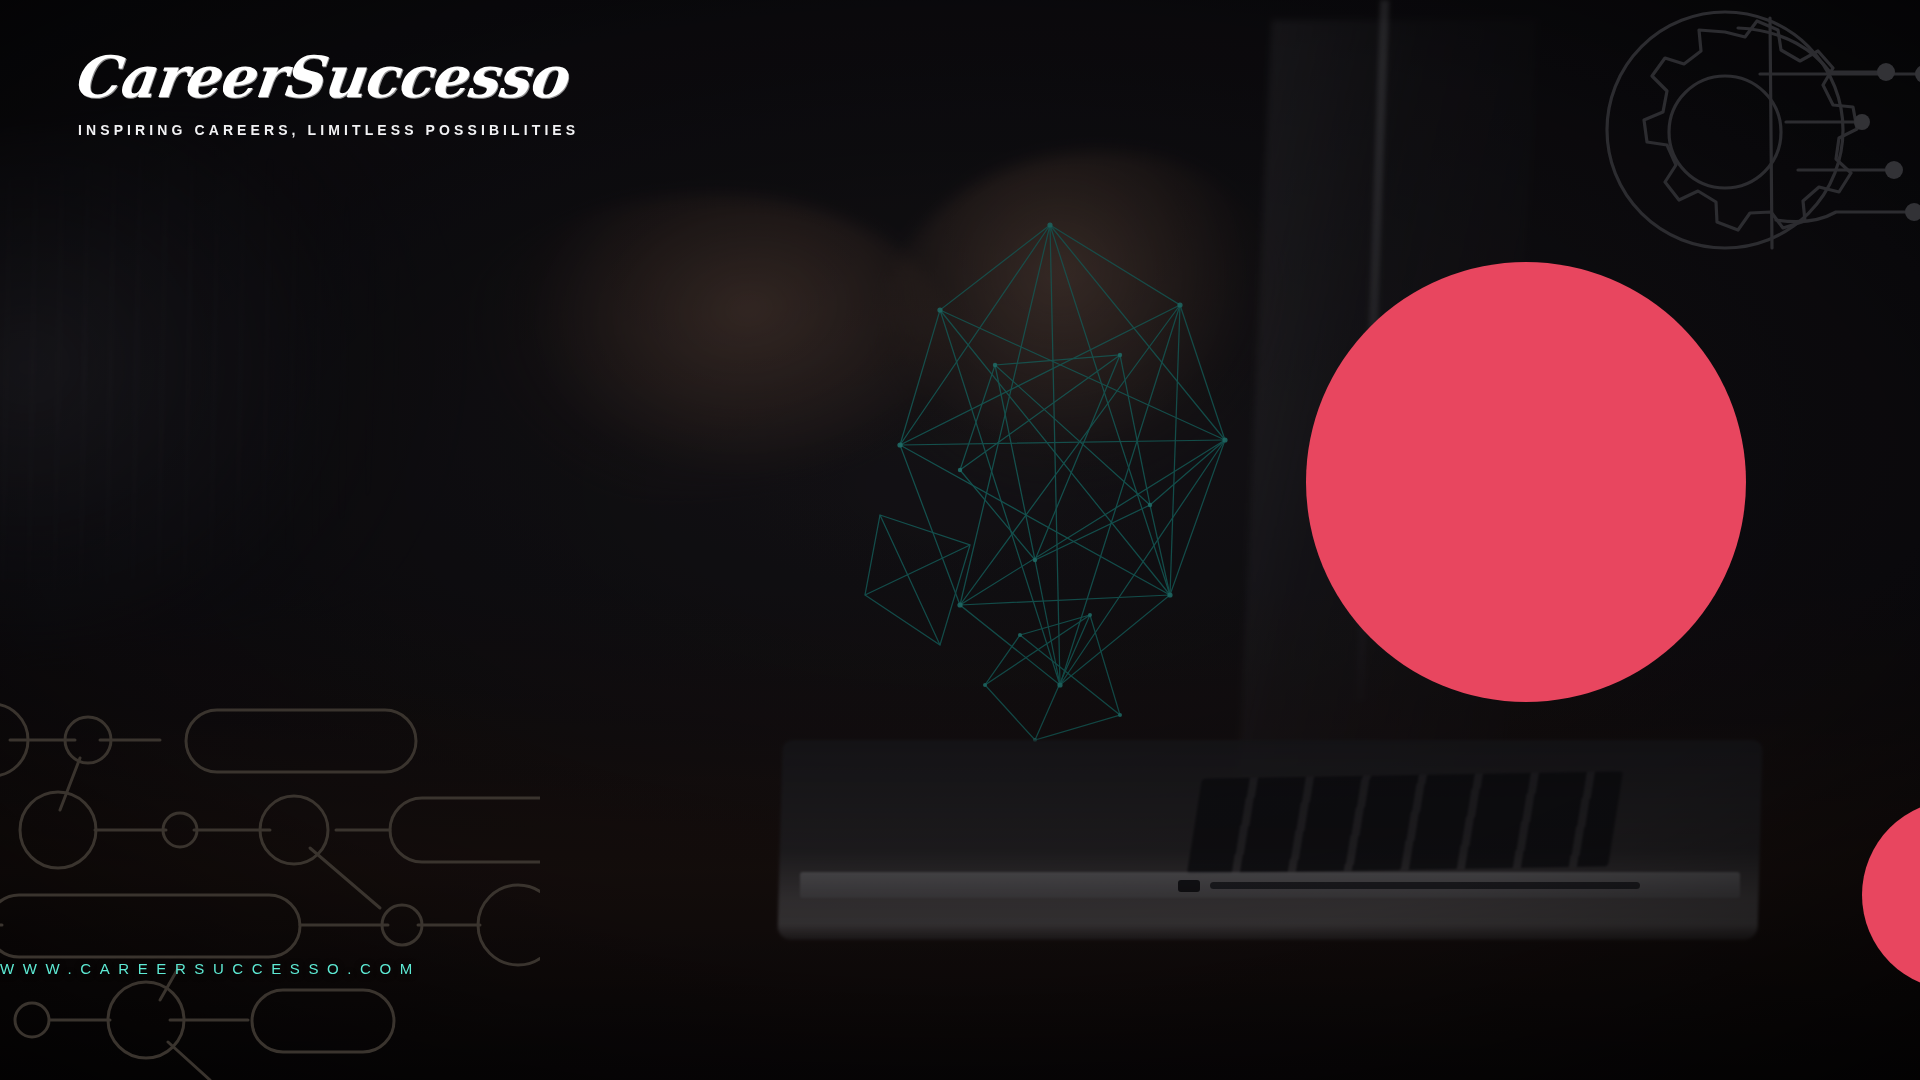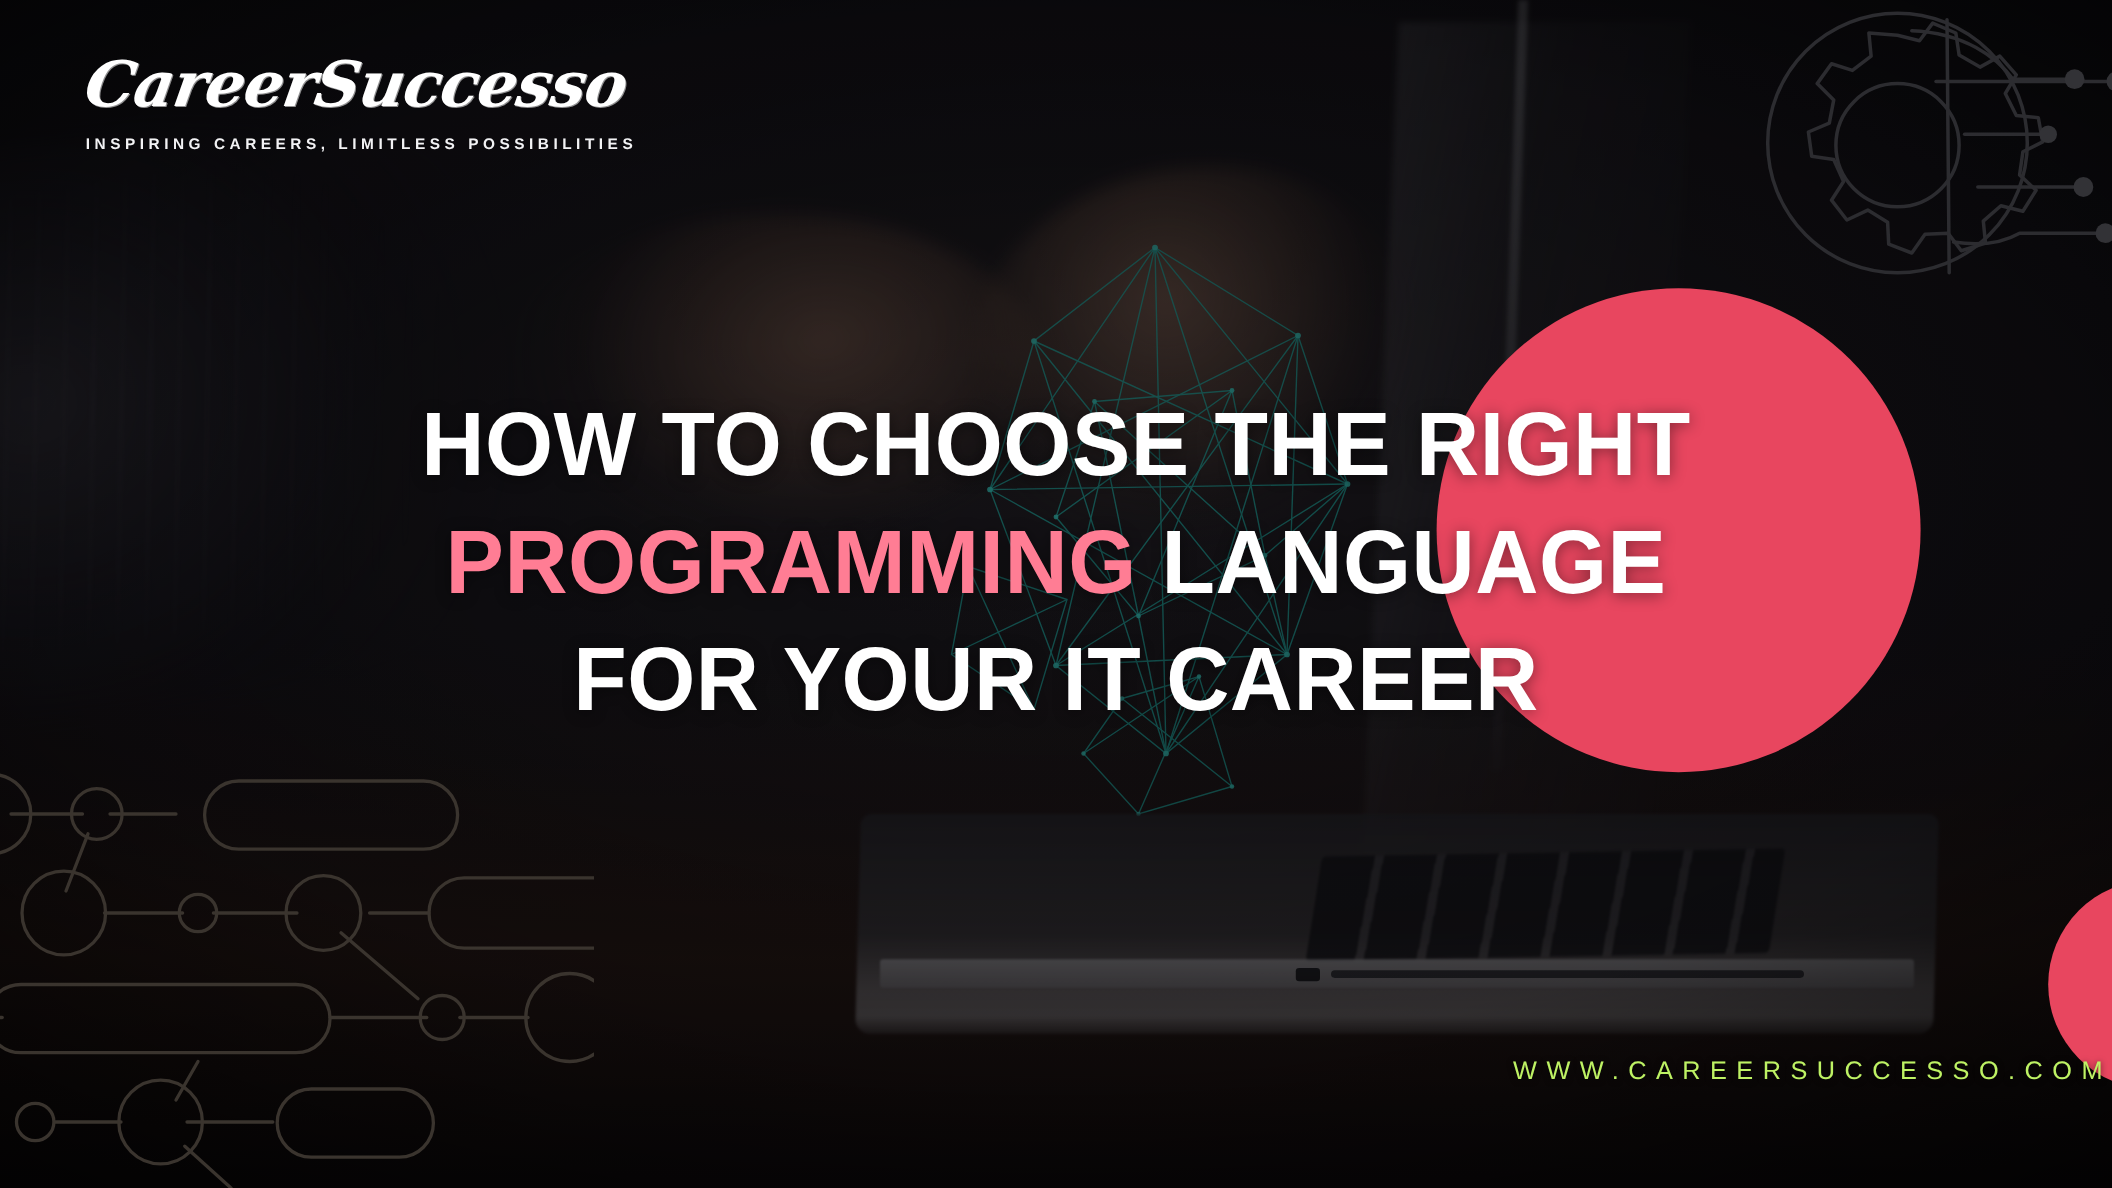--- a/index.html
+++ b/index.html
@@ -287,26 +287,26 @@
     text-shadow: 0 2px 14px rgba(0,0,0,0.45);
   }
   .hl-accent { color: #ff7d94; }
 
   
   .website {
     position: absolute;
     left: 0;
     right: 0;
     top: 960px;
-    text-align: right;
+    text-align: left;
     font-family: "Liberation Sans", sans-serif;
     font-weight: 400;
-    font-size: 23px;
+    font-size: 15px;
     letter-spacing: 8.6px;
-    color: #bef264;
+    color: #5eead4;
     text-shadow: 0 1px 6px rgba(0,0,0,0.6);
   }
 </style>
 </head>
 <body>
 
 <div class="banner">
 
   <div class="bg-base"></div>
   <div class="bg-desk"></div>
@@ -420,21 +420,16 @@
   </svg>
 
   <div class="circle-main"></div>
   <div class="circle-edge"></div>
 
   <div class="logo">
     <span class="logo-word">CareerSuccesso</span>
     <span class="logo-tagline">INSPIRING CAREERS, LIMITLESS POSSIBILITIES</span>
   </div>
 
-  <div class="headline">
-    <div class="headline-line"><span>HOW TO CHOOSE THE </span><span>RIGHT</span></div>
-    <div class="headline-line"><span class="hl-accent">PROGRAMMING</span><span> LANGUAGE</span></div>
-    <div class="headline-line">FOR YOUR IT CAREER</div>
-  </div>
 
   <div class="website">WWW.CAREERSUCCESSO.COM</div>
 
 </div>
 
 </body></html>

